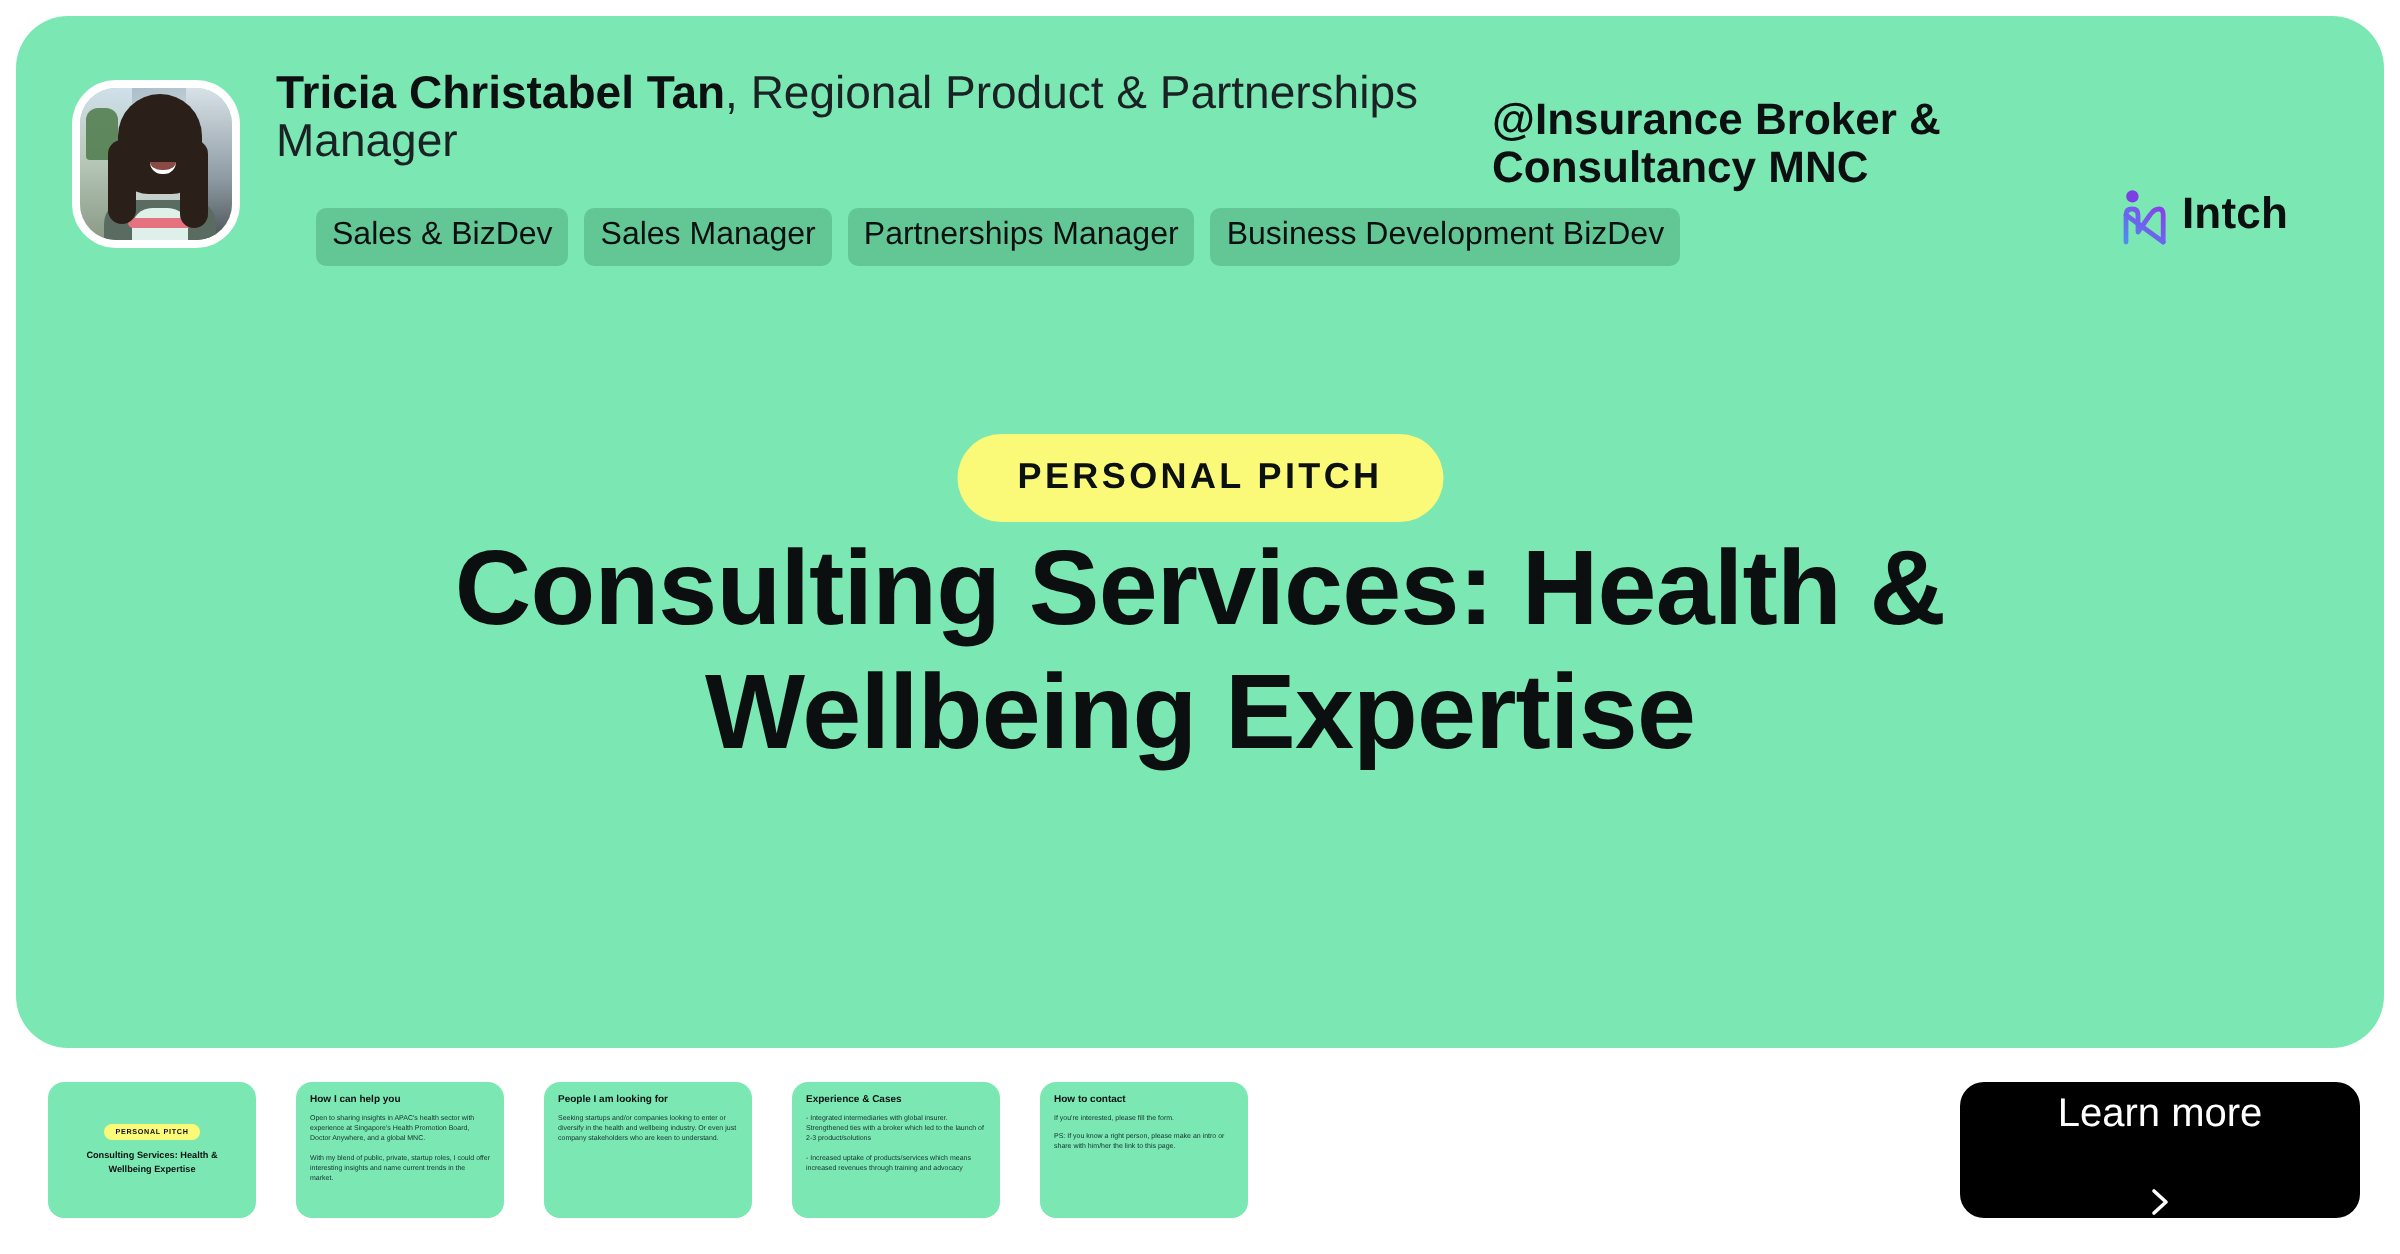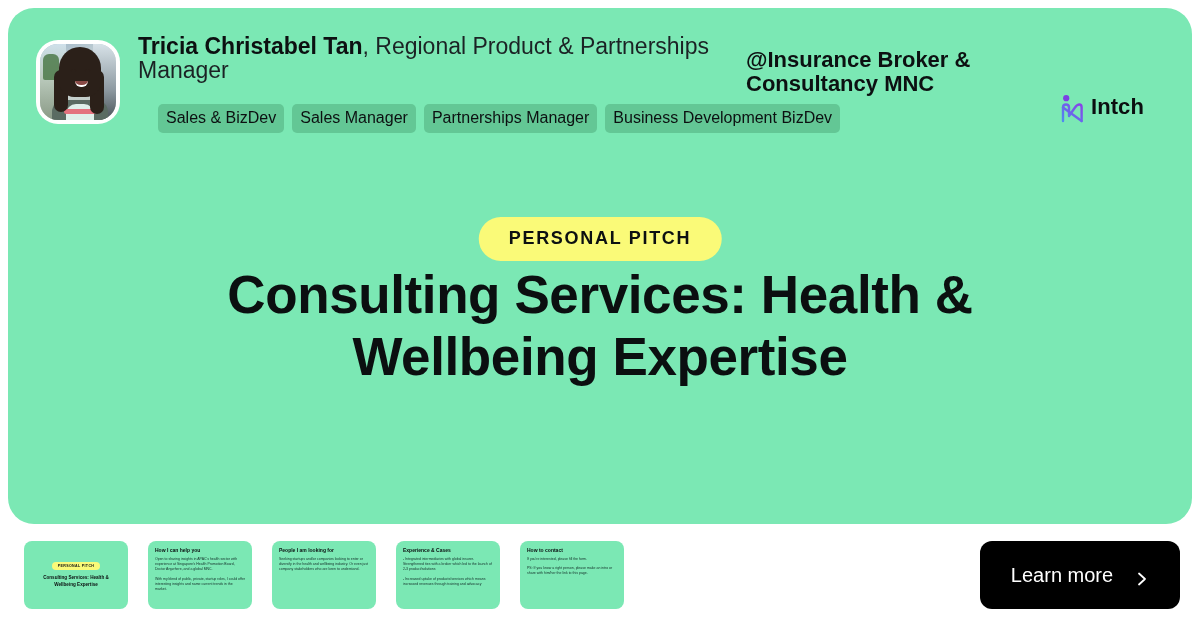--- a/index.html
+++ b/index.html
@@ -132,20 +132,21 @@
 
   
   .learn {
     position: absolute; left: 980px; top: 541px;
     width: 200px; height: 68px;
     background: #000000; color: #ffffff;
     border: none; border-radius: 12px;
     display: flex; align-items: center; justify-content: center; gap: 22px;
     font-size: 20px; font-family: "Liberation Sans", sans-serif;
     cursor: pointer;
+    flex-direction: column;
   }
   .chev { width: 14px; height: 14px; position: relative; }
 </style>
 </head>
 <body>
 
 <div class="stage">
 
   <div class="hero">
 

